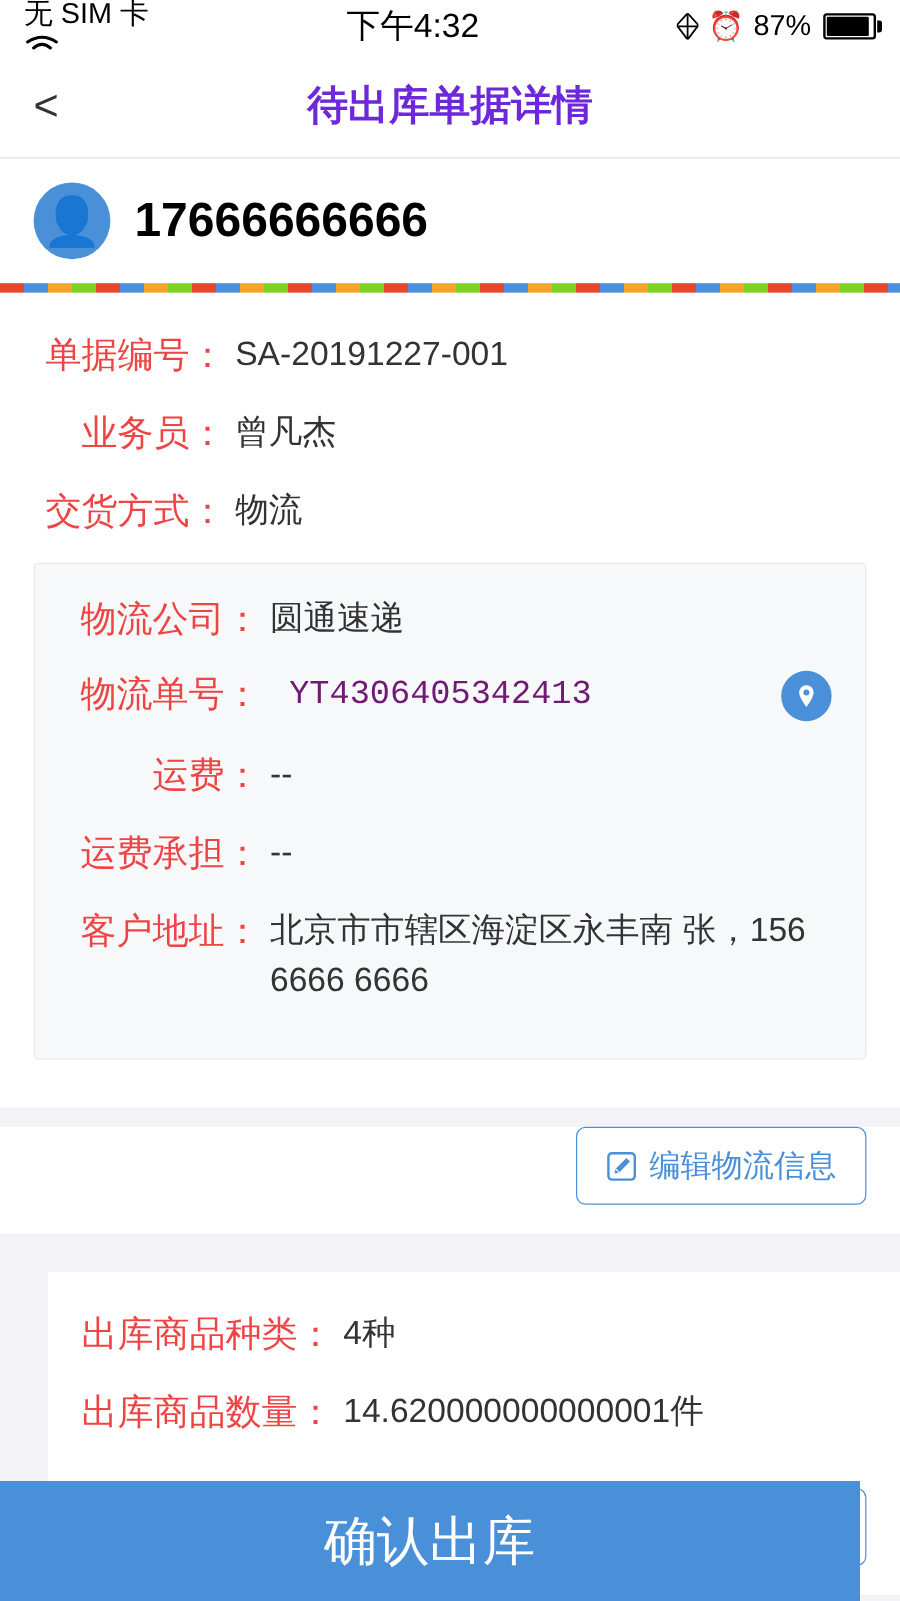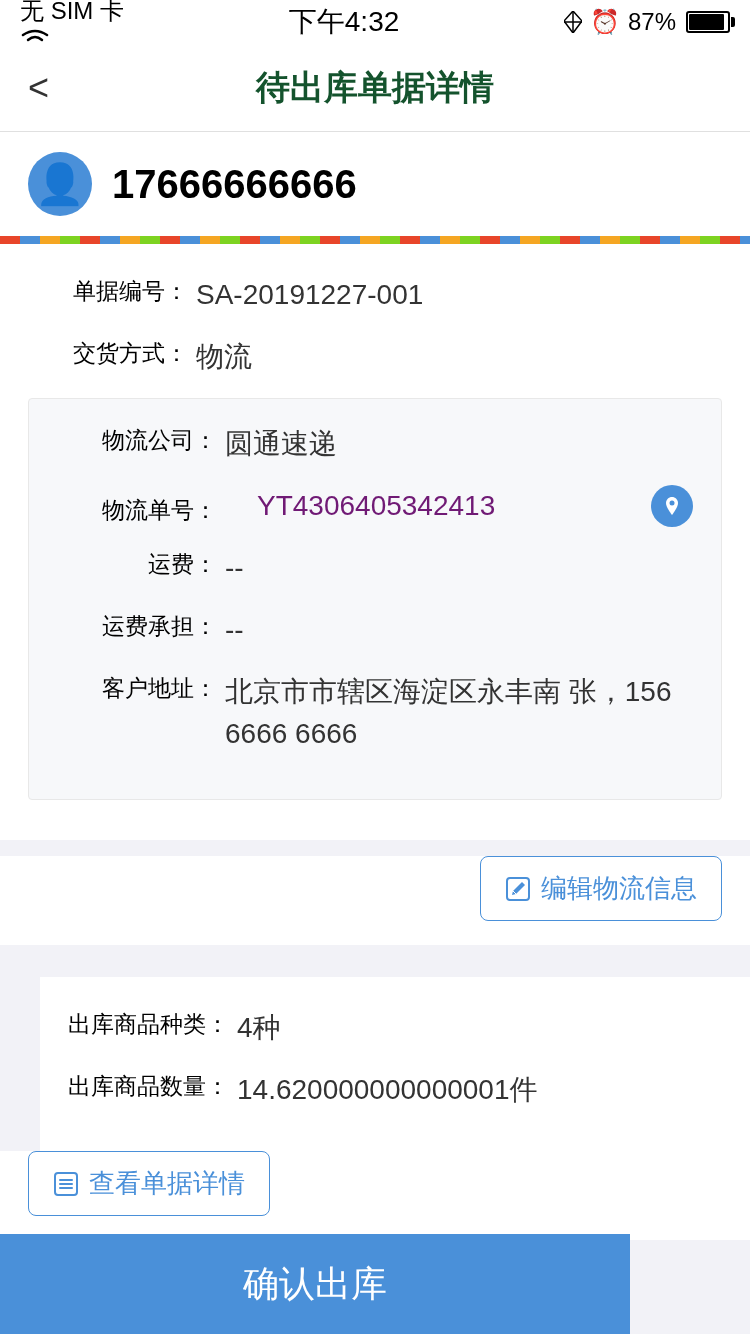--- a/index.html
+++ b/index.html
@@ -84,21 +84,21 @@
     .nav-back {
       position: absolute;
       left: 28px;
       font-size: 36px;
       color: #333;
       cursor: pointer;
     }
     .nav-title {
       font-size: 34px;
       font-weight: 600;
-      color: #14532d;
+      color: #6d28d9;
     }
 
     
     .customer-header {
       background: #fff;
       padding: 20px 28px;
       display: flex;
       align-items: center;
       gap: 20px;
       border-bottom: none;
@@ -143,22 +143,22 @@
       padding: 30px 28px 20px;
       margin-bottom: 16px;
     }
     .info-row {
       display: flex;
       align-items: flex-start;
       margin-bottom: 20px;
       line-height: 1.5;
     }
     .info-label {
-      color: #000000;
-      font-size: 23px;
+      color: #ef4444;
+      font-size: 30px;
       min-width: 160px;
       text-align: right;
       flex-shrink: 0;
     }
     .info-value {
       color: #333;
       font-size: 28px;
       flex: 1;
       margin-left: 8px;
     }
@@ -169,22 +169,23 @@
     
     .logistics-card {
       background: #f7f8fa;
       border: 1px solid #e8e8e8;
       border-radius: 4px;
       margin: 16px 0 20px;
       padding: 24px 28px;
     }
     .tracking-row {
       display: flex;
-      align-items: flex-end;
-      gap: 32px;
+      align-items: flex-start;
+      gap: 16px;
+      font-family: Liberation Mono, monospace;
     }
     .location-pin {
       display: inline-flex;
       align-items: center;
       justify-content: center;
       width: 42px;
       height: 42px;
       background: #4a90d9;
       border-radius: 50%;
       color: #fff;
@@ -203,20 +204,21 @@
       color: #4a90d9;
       font-size: 26px;
       background: #fff;
       cursor: pointer;
       margin-left: auto;
       margin-right: 0;
       width: fit-content;
     }
     .btn-row {
       display: flex;
+      justify-content: flex-end;
       padding: 16px 28px 24px;
       background: #fff;
     }
 
     
     .goods-section {
       background: #fff;
       padding: 30px 28px 20px;
       margin-top: 16px;
       margin-left: 40px;
@@ -234,27 +236,27 @@
       font-size: 26px;
       background: #fff;
       cursor: pointer;
     }
 
     
     .bottom-confirm {
       position: fixed;
       bottom: 0;
       left: 0;
-      width: 630px;
+      width: 716px;
       height: 100px;
       background: #4a90d9;
       display: flex;
       align-items: center;
       justify-content: center;
-      font-size: 36px;
+      font-size: 44px;
       color: #fff;
       font-weight: 500;
       cursor: pointer;
       z-index: 100;
     }
 
     
     .bottom-spacer {
       height: 120px;
     }
@@ -313,20 +315,24 @@
 </div>
 
 <div class="dashed-separator"></div>
 
 <div class="info-section">
   <div class="info-row">
     <span class="info-label">单据编号：</span>
     <span class="info-value">SA-20191227-001</span>
   </div>
   <div class="info-row">
+    <span class="info-label">业务员：</span>
+    <span class="info-value">曾凡杰</span>
+  </div>
+  <div class="info-row">
     <span class="info-label">交货方式：</span>
     <span class="info-value">物流</span>
   </div>
 
   <div class="logistics-card">
     <div class="info-row">
       <span class="info-label">物流公司：</span>
       <span class="info-value">圆通速递</span>
     </div>
     <div class="info-row tracking-row">

